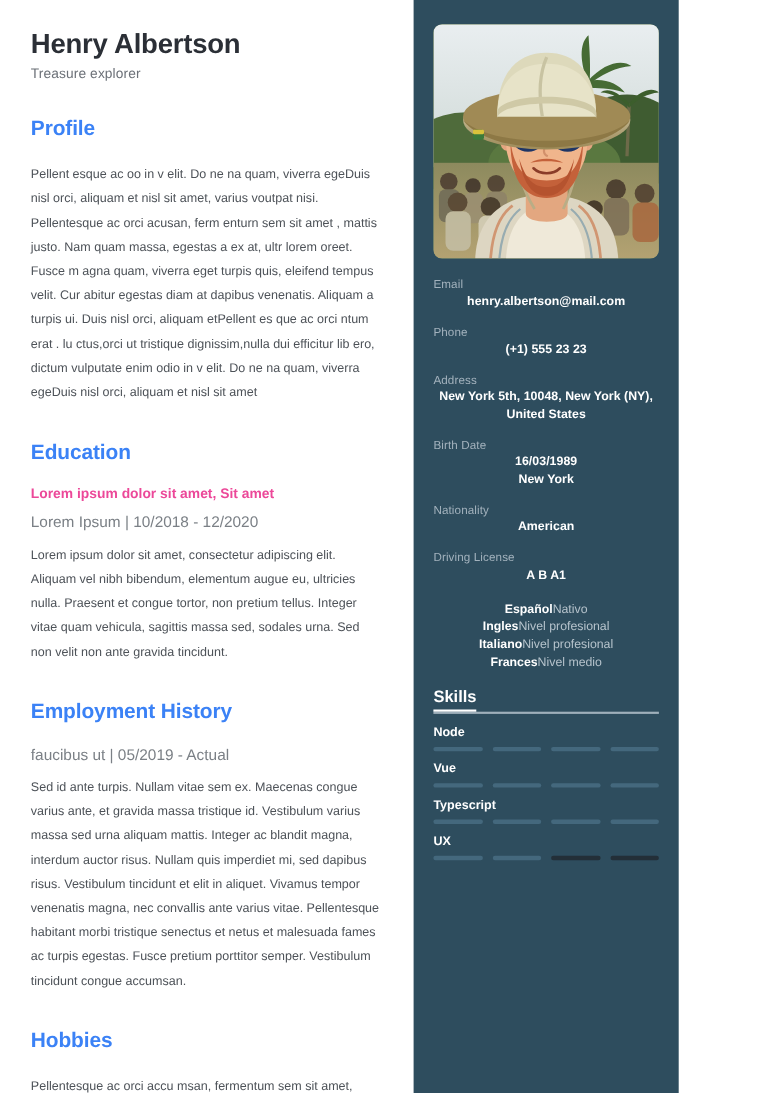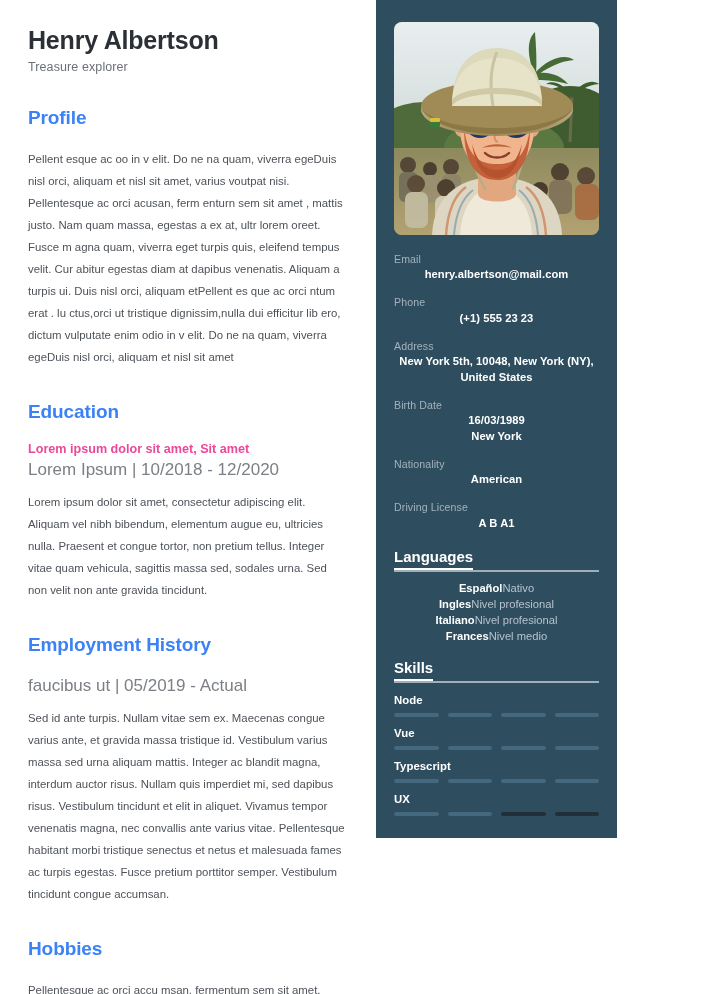--- a/index.html
+++ b/index.html
@@ -70,37 +70,37 @@
   .entry { margin-top: 18px; }
 
   .entry-title {
     font-size: 12.6px;
     font-weight: bold;
     color: #ec4899;
     line-height: 1.3;
   }
 
   .entry-meta {
-    font-size: 17px;
+    font-size: 14px;
     color: #7b8086;
-    margin-top: 1px;
+    margin-top: 8px;
     line-height: 1.4;
   }
 
   .entry-body {
     font-size: 11.4px;
     line-height: 1.93;
     color: #4d5258;
     margin-top: 9px;
   }
 
   
   .sidebar {
     width: 241px;
-    height: 838px;
+    height: 994px;
     background: #2e4d5e;
     padding: 22px 18px 0 18px;
     color: #ffffff;
   }
 
   .photo-frame {
     width: 205px;
     height: 213px;
     border-radius: 8px;
     overflow: hidden;
@@ -381,24 +381,20 @@
         <div class="contact-label">Nationality</div>
         <div class="contact-value">American</div>
       </div>
       <div class="contact-item">
         <div class="contact-label">Driving License</div>
         <div class="contact-value">A B A1</div>
       </div>
     </div>
 
     <div class="side-section">
-      <div class="side-heading-wrap">
-        <span class="side-heading">Languages</span>
-        <div class="side-rule"></div>
-      </div>
       <div class="lang-list">
         <div class="lang-row">
           <span class="lang-name">Español</span>
           <span class="lang-level">Nativo</span>
         </div>
         <div class="lang-row">
           <span class="lang-name">Ingles</span>
           <span class="lang-level">Nivel profesional</span>
         </div>
         <div class="lang-row">

